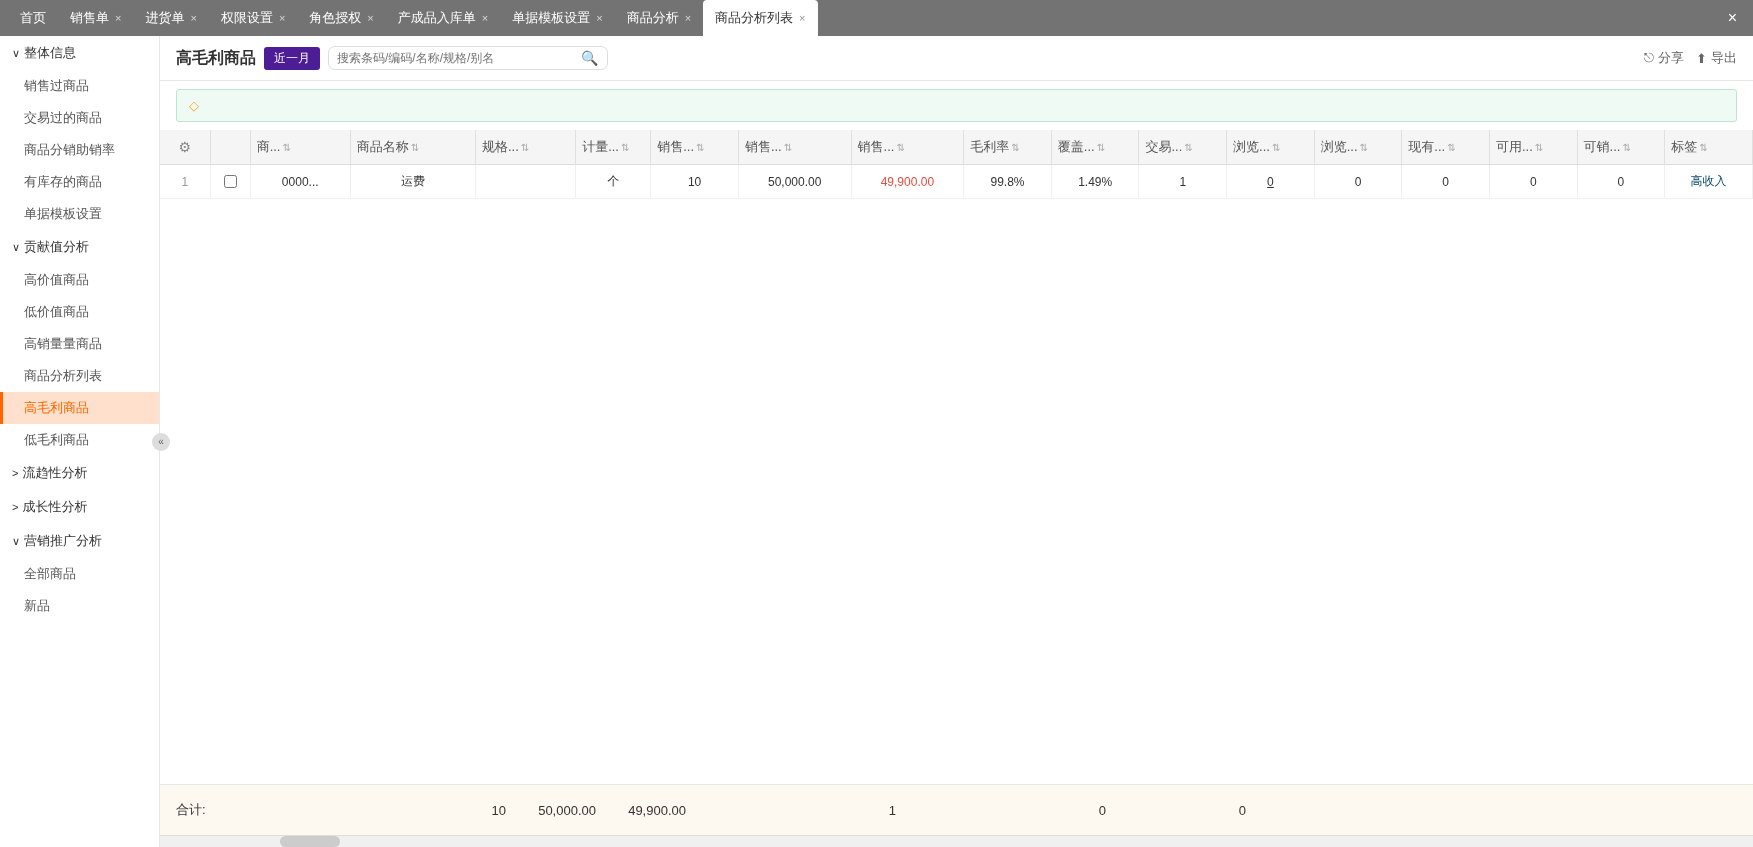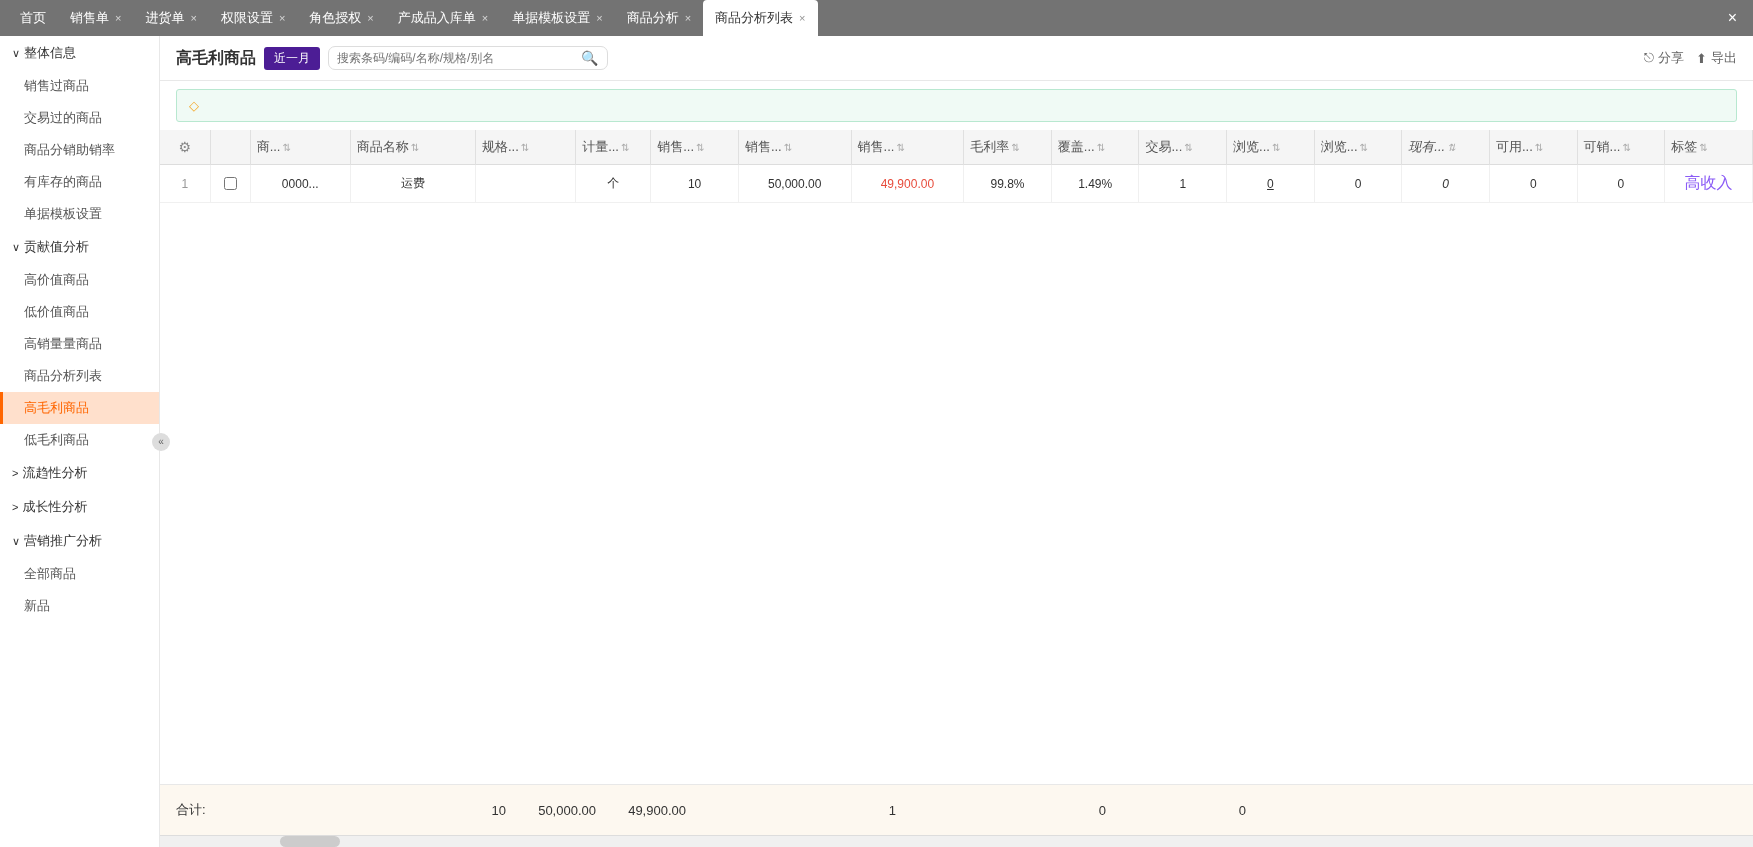--- a/index.html
+++ b/index.html
@@ -217,25 +217,25 @@
     .col-spec { width: 80px; }
     .col-unit { width: 60px; }
     .col-sales-qty { width: 70px; }
     .col-sales-amt { width: 90px; }
     .col-sales-cost { width: 90px; }
     .col-gross-rate { width: 70px; }
     .col-cover { width: 70px; }
     .col-trade { width: 70px; }
     .col-browse1 { width: 70px; }
     .col-browse2 { width: 70px; }
-    .col-stock-cur { width: 70px; font-style: italic; }
+    .col-stock-cur { width: 70px; }
     .col-stock-avail { width: 70px; }
     .col-stock-sale { width: 70px; }
     .col-tag { width: 70px; }
-    .tag-high { color: #8b5cf6; font-size: 16px; }
+    .tag-high { color: #0c4a6e; font-size: 12px; }
     .row-index { color: #999; text-align: center; }
     .underline-link { text-decoration: underline; color: #333; cursor: pointer; }
     td.sales-cost { color: #e74c3c; }
 
     
     .footer-total {
       background: #fdf8f0;
       border-top: 1px solid #e8e8e8;
       padding: 16px 16px;
       display: flex;

